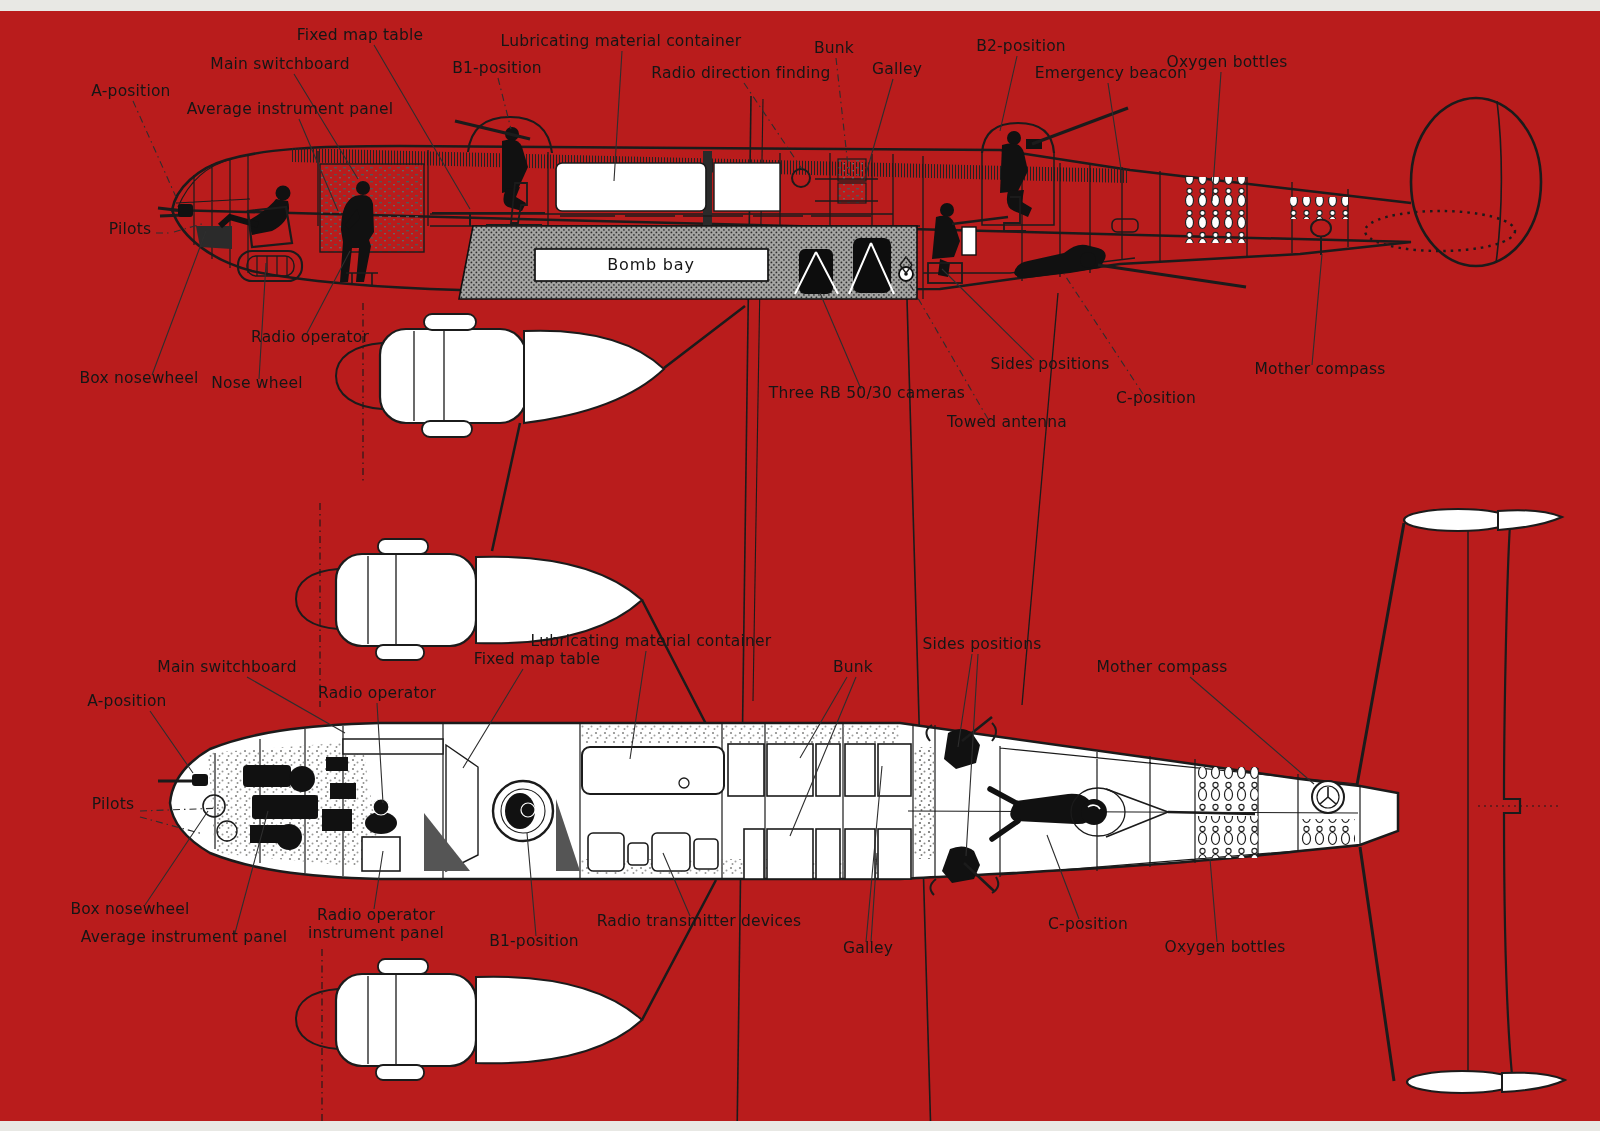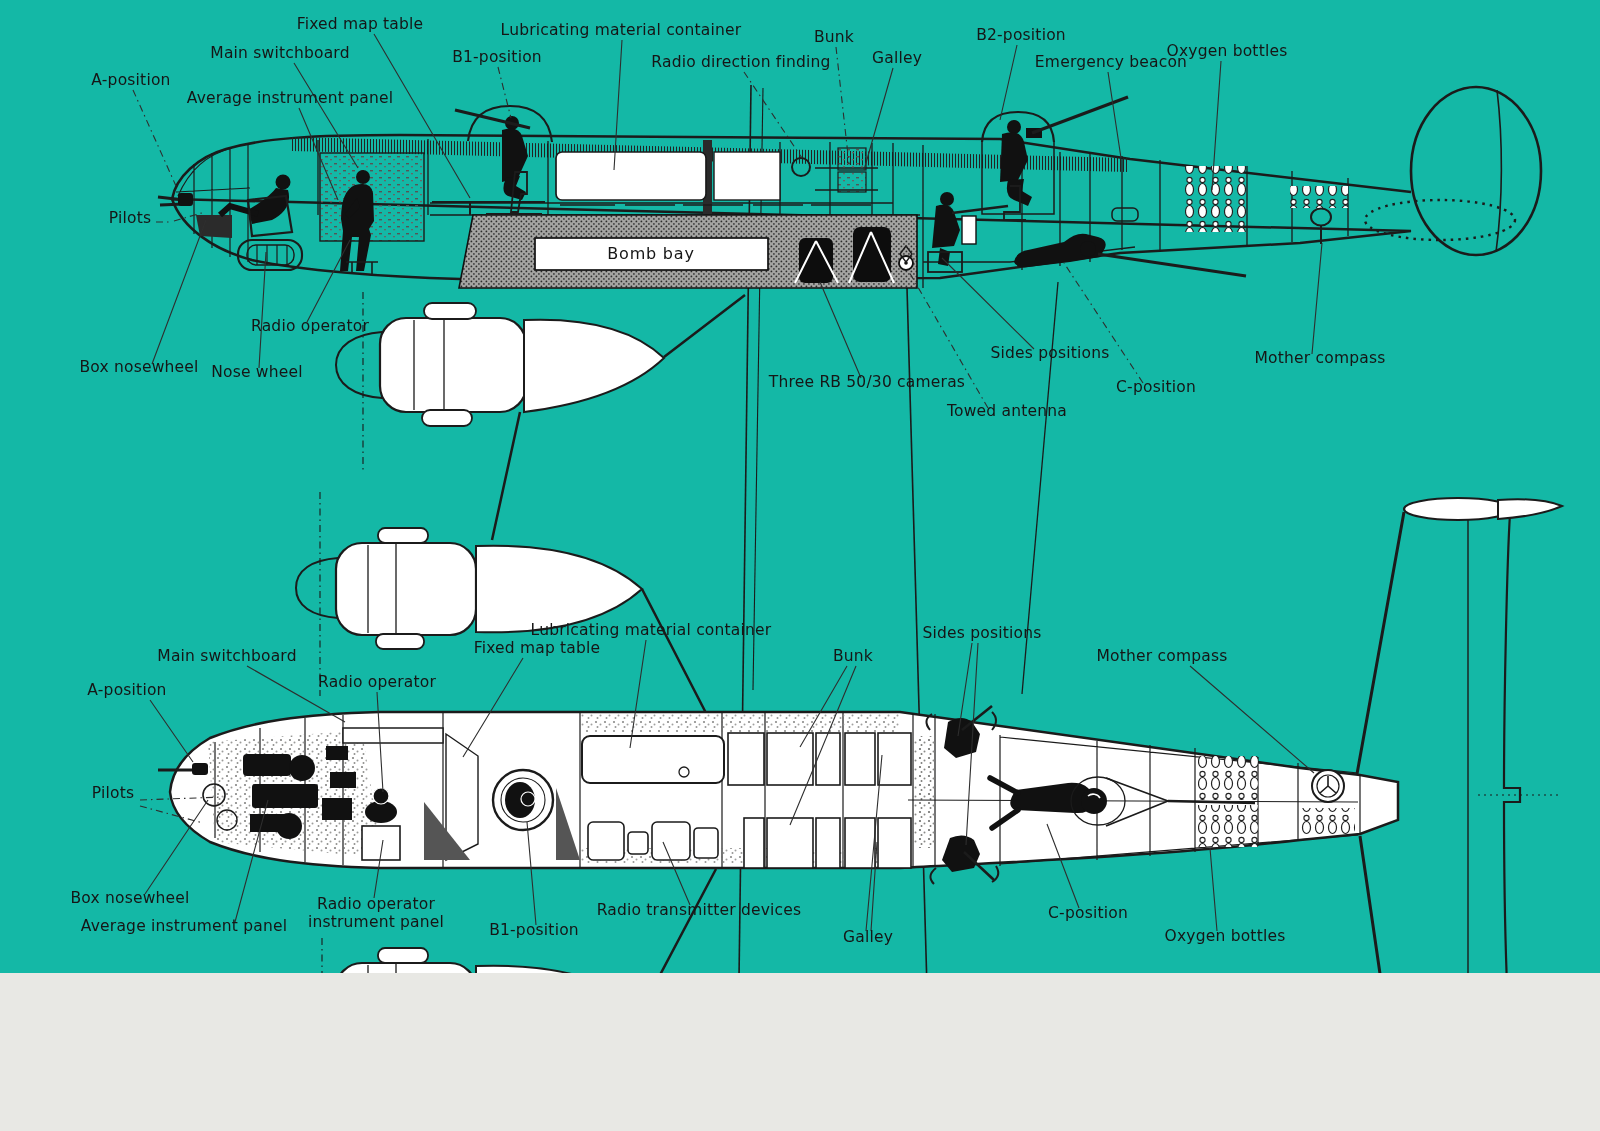--- a/index.html
+++ b/index.html
@@ -1,16 +1,16 @@
 <!DOCTYPE html>
 <html><head>
 <meta charset="utf-8">
 <style>
   html,body{margin:0;padding:0;background:#e8e8e4;}
-  .page{position:relative;width:1600px;height:973px;background:#14b8a6;margin:0 auto;overflow:hidden;
+  .page{position:relative;width:1600px;height:1110px;background:#b91c1c;margin:11px auto;overflow:hidden;
         font-family:"DejaVu Sans","Liberation Sans",sans-serif;}
   svg{position:absolute;left:0;top:0;}
   text{font-family:"DejaVu Sans","Liberation Sans",sans-serif;font-size:15.5px;fill:#161616;letter-spacing:.2px;}
   text.bay{font-size:16px;letter-spacing:.8px;}
   .ink{stroke:#1b1b1b;fill:none;}
   .lead{stroke:#2e2e2e;stroke-width:1.1;fill:none;}
   .dash{stroke-dasharray:7 4 1.5 4;}
 </style>
 </head>
 <body>

